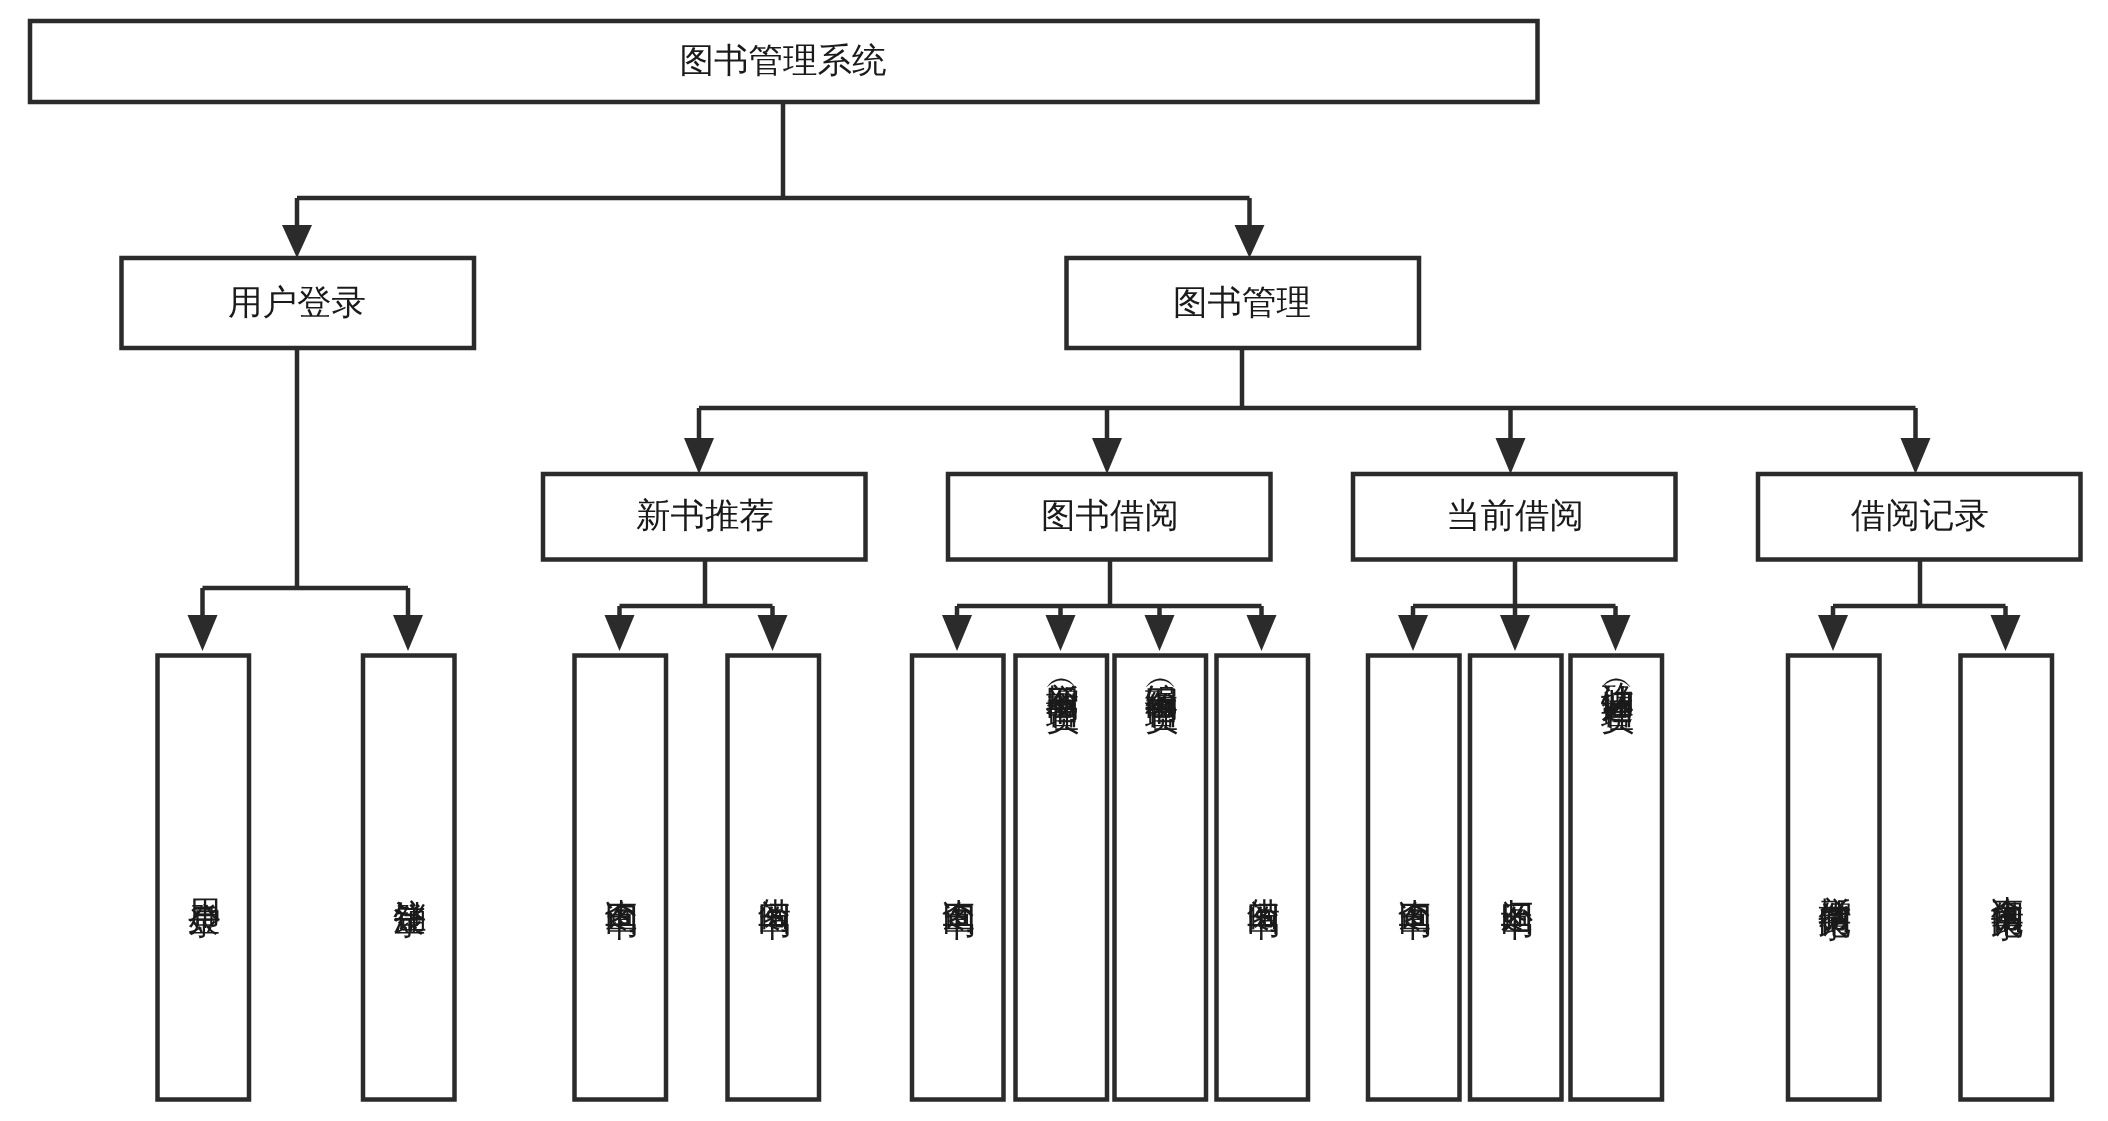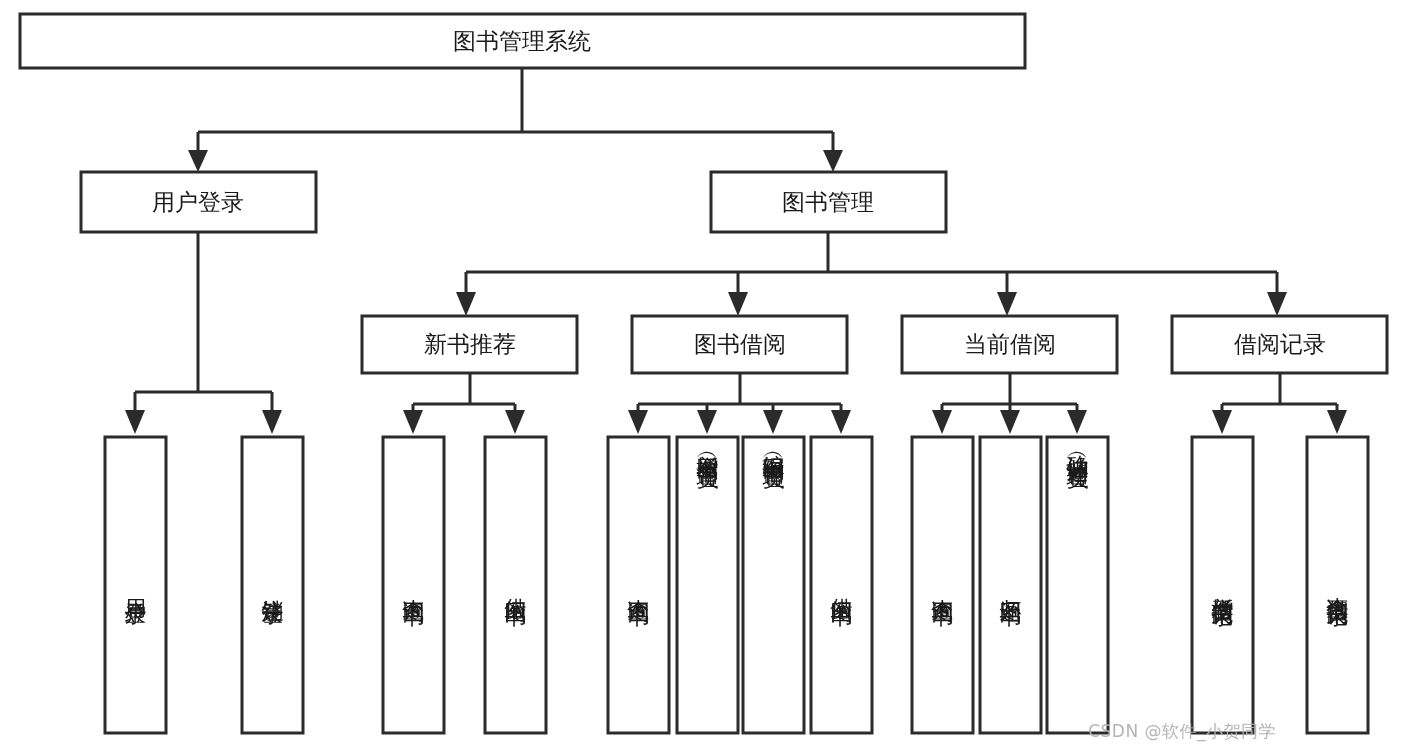--- a/index.html
+++ b/index.html
@@ -234,14 +234,13 @@
     <span class="leaf-label">确认归还（管理员）</span>
   </div>
 
   <div class="leaf-label-wrap" style="left:1192px; top:437px; width:61px; height:296px;">
     <span class="leaf-label">新增借阅记录</span>
   </div>
   <div class="leaf-label-wrap" style="left:1307px; top:437px; width:61px; height:296px;">
     <span class="leaf-label">查询借阅记录</span>
   </div>
 
-  <div class="watermark">CSDN @软件_小贺同学</div>
 </div>
 
 </body></html>

